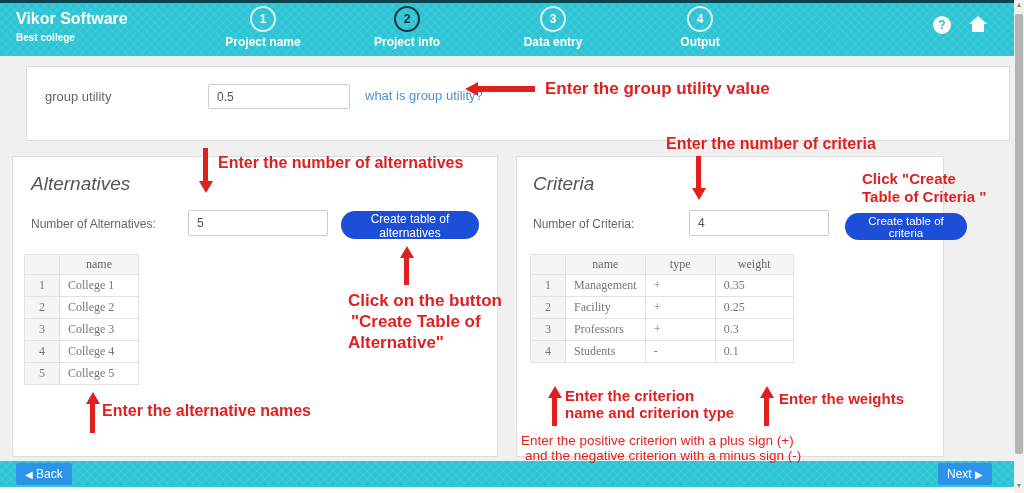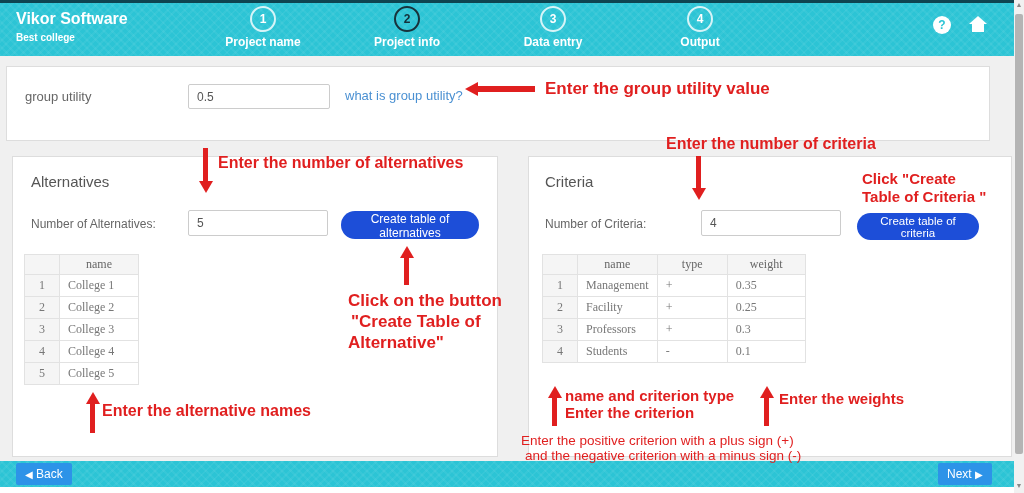--- a/index.html
+++ b/index.html
@@ -22,24 +22,24 @@
   #help-btn{left:933px;top:13px;width:18px;height:18px;border-radius:50%;background:#fff;
     color:#2cc4d5;font-size:12px;font-weight:bold;text-align:center;line-height:18px;}
   #home-btn{left:968px;top:13px;width:20px;height:18px;}
   .house-roof{position:absolute;left:1px;top:0;width:0;height:0;
     border-left:9px solid transparent;border-right:9px solid transparent;border-bottom:8px solid #fff;}
   .house-body{position:absolute;left:4px;top:8px;width:12px;height:8px;background:#fff;}
 
   
   #main{left:0;top:56px;width:1014px;height:405px;background:#f0f0f0;}
   .panel{position:absolute;background:#fff;border:1px solid #ddd;}
-  #gu-panel{left:6px;top:10px;width:984px;height:75px;}
+  #gu-panel{left:26px;top:10px;width:984px;height:75px;}
   #alt-panel{left:12px;top:100px;width:486px;height:301px;}
-  #crit-panel{left:528px;top:100px;width:484px;height:301px;}
-  .panel-heading{position:absolute;font-size:15px;color:#555;}
+  #crit-panel{left:516px;top:100px;width:428px;height:301px;}
+  .panel-heading{position:absolute;font-size:19px;color:#555;font-style:italic;}
   .form-label{position:absolute;font-size:12px;color:#666;}
   .txt-input{position:absolute;border:1px solid #ccc;border-radius:2px;font-size:12px;color:#555;
     padding:0 8px;font-family:"Liberation Sans",sans-serif;background:#fff;}
   .pill-btn{position:absolute;background:#1d4ed8;color:#fff;border:none;border-radius:15px;
     font-size:12px;font-family:"Liberation Sans",sans-serif;cursor:pointer;}
   .link{position:absolute;color:#4a90d2;font-size:13px;text-decoration:none;cursor:pointer;}
 
   table.grid{position:absolute;border-collapse:collapse;background:#fff;font-size:12px;color:#777;}
   .grid th,.grid td{border:1px solid #e2e2e2;padding:2px 8px;height:22px;font-weight:normal;font-family:Liberation Serif, serif;}
   .grid th{background:#f5f5f5;color:#666;text-align:center;height:19px;}
@@ -222,22 +222,22 @@
   <div class="shaft" style="left:5px;top:0;width:5px;height:32px;"></div>
   <div class="head head-down" style="left:0.5px;top:32px;"></div>
 </div>
 
 <div class="ann" style="left:862px;top:170px;font-size:15px;line-height:18px;">
   <div>Click "Create</div>
   <div>Table of Criteria "</div>
 </div>
 
 <div class="ann" style="left:565px;top:387px;font-size:15px;line-height:17px;">
+  <div>Enter the criterion</div>
   <div>name and criterion type</div>
-  <div>Enter the criterion</div>
 </div>
 <div class="arr" style="left:547px;top:386px;">
   <div class="head head-up" style="left:0.5px;top:0;"></div>
   <div class="shaft" style="left:5px;top:11px;width:5px;height:29px;"></div>
 </div>
 
 <div class="ann" style="left:779px;top:390px;font-size:15px;">Enter the weights</div>
 <div class="arr" style="left:759px;top:386px;">
   <div class="head head-up" style="left:0.5px;top:0;"></div>
   <div class="shaft" style="left:5px;top:11px;width:5px;height:29px;"></div>

